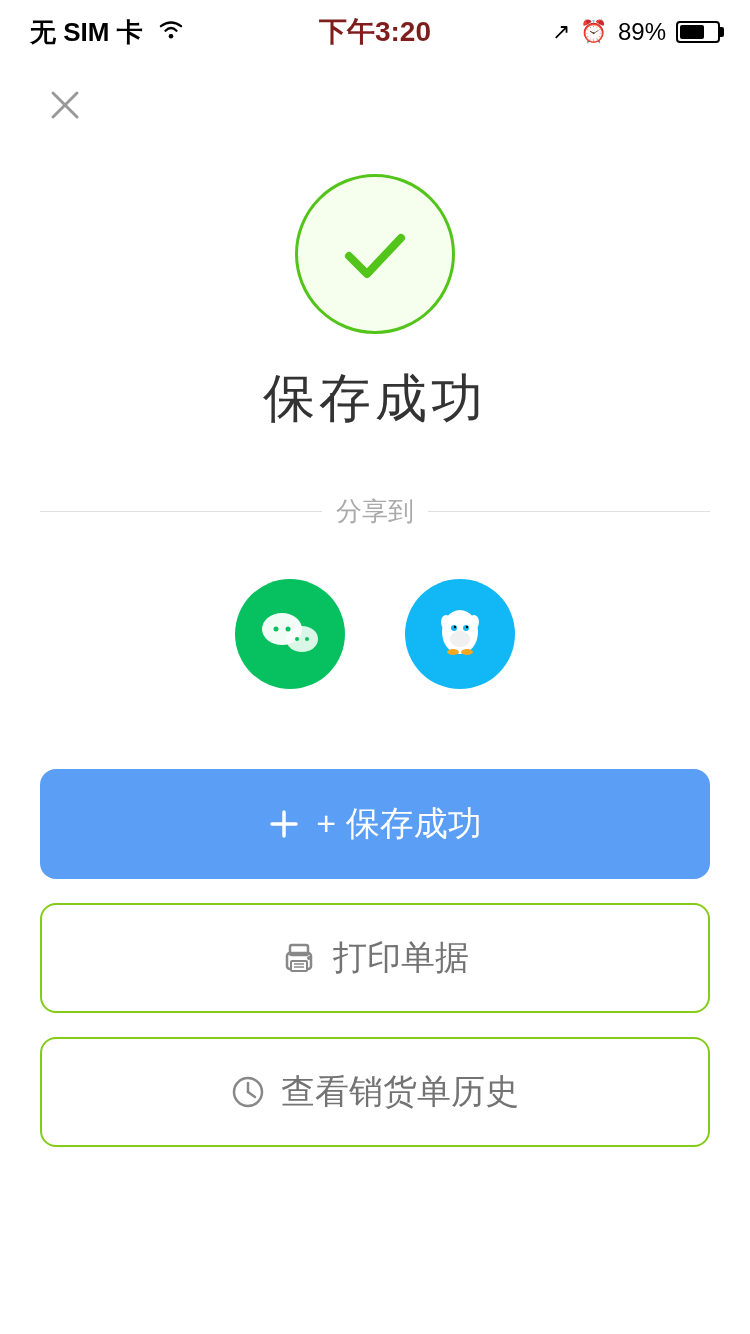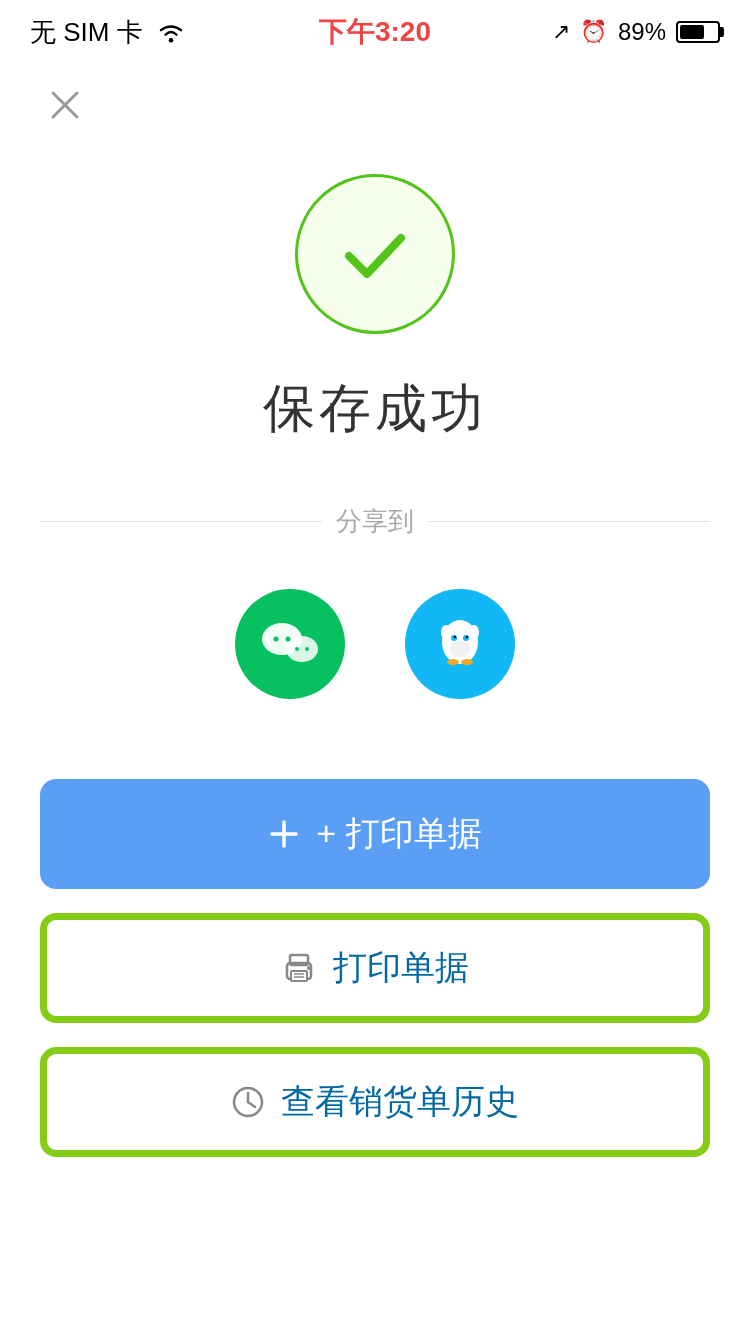--- a/index.html
+++ b/index.html
@@ -21,39 +21,39 @@
       background: #ffffff;
       display: flex;
       align-items: center;
       justify-content: space-between;
       padding: 0 30px;
       position: relative;
     }
 
     .status-left {
       display: flex;
-      align-items: flex-end;
+      align-items: flex-start;
       gap: 12px;
       font-size: 26px;
-      font-weight: 400;
+      font-weight: 700;
       color: #000;
     }
 
     .status-left .wifi-icon svg {
       width: 32px;
       height: 22px;
     }
 
     .status-center {
       position: absolute;
       left: 50%;
       transform: translateX(-50%);
       font-size: 28px;
       font-weight: 600;
-      color: #ef4444;
+      color: #7f1d1d;
     }
 
     .status-right {
       display: flex;
       align-items: center;
       gap: 10px;
       font-size: 24px;
       color: #000;
     }
 
@@ -127,21 +127,21 @@
       justify-content: center;
     }
 
     .success-circle svg {
       width: 80px;
       height: 80px;
     }
 
     
     .success-title {
-      margin-top: 40px;
+      margin-top: 30px;
       font-size: 52px;
       font-weight: 500;
       color: #333333;
       letter-spacing: 4px;
     }
 
     
     .share-divider-wrap {
       width: 100%;
       margin-top: 60px;
@@ -211,22 +211,22 @@
       outline: none;
     }
 
     .action-btn.primary {
       background: #5b9ef5;
       color: #ffffff;
     }
 
     .action-btn.secondary {
       background: #ffffff;
-      color: #0369a1;
-      border: 7px solid #84cc16;
+      color: #737373;
+      border: 2px solid #84cc16;
       text-align: center;
     }
 
     .action-btn svg {
       flex-shrink: 0;
     }
   </style>
 </head>
 <body>
 
@@ -319,21 +319,21 @@
 
   </div>
 
   <div class="action-buttons">
 
     <button class="action-btn primary">
       <svg width="32" height="32" viewBox="0 0 32 32" fill="none">
         <line x1="16" y1="4" x2="16" y2="28" stroke="white" stroke-width="3.5" stroke-linecap="round"></line>
         <line x1="4" y1="16" x2="28" y2="16" stroke="white" stroke-width="3.5" stroke-linecap="round"></line>
       </svg>
-      <span>+ 打印单据</span>
+      <span>+ 保存成功</span>
     </button>
 
     <button class="action-btn secondary">
       <svg width="36" height="34" viewBox="0 0 36 34" fill="none">
         <rect x="6" y="12" width="24" height="16" rx="3" stroke="#888" stroke-width="2.5"></rect>
         <rect x="9" y="4" width="18" height="10" rx="2" stroke="#888" stroke-width="2.5"></rect>
         <rect x="10" y="20" width="16" height="10" rx="1" fill="white" stroke="#888" stroke-width="2"></rect>
         <line x1="13" y1="23" x2="23" y2="23" stroke="#888" stroke-width="1.5"></line>
         <line x1="13" y1="26" x2="23" y2="26" stroke="#888" stroke-width="1.5"></line>
         <circle cx="28" cy="17" r="2" fill="#888"></circle>

